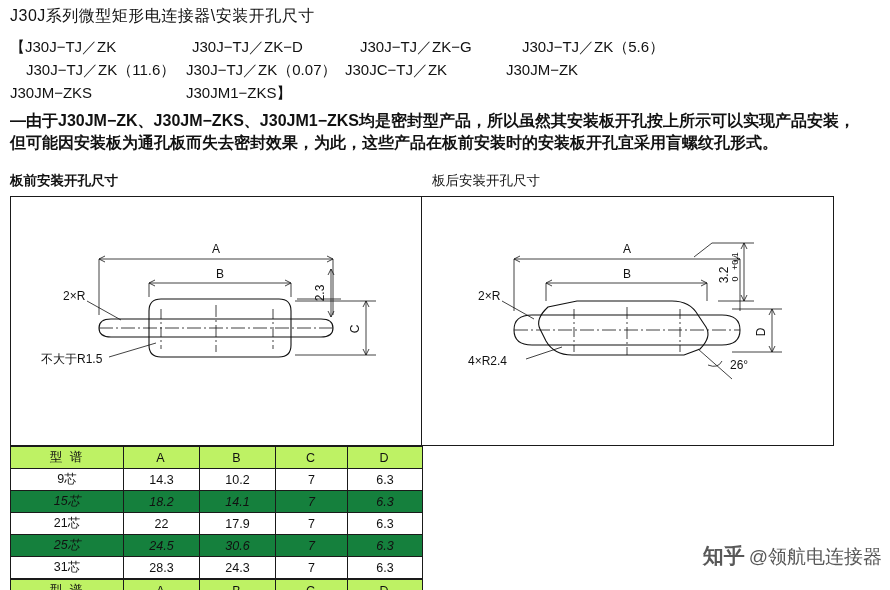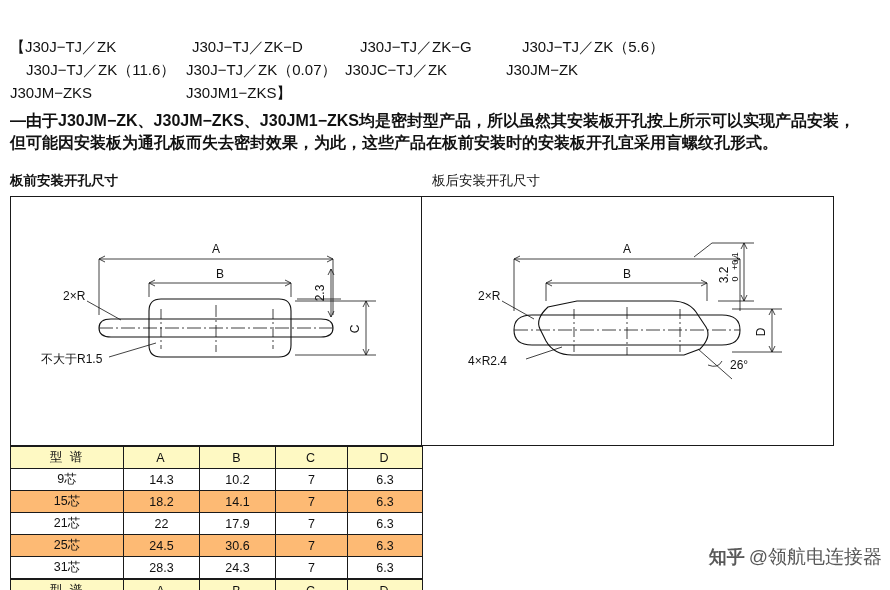--- a/index.html
+++ b/index.html
@@ -102,47 +102,48 @@
   table.t-right { width: 412px; float: left; }
   table td, table th {
     border: 1px solid #1a1a1a;
     height: 21px;
     font-size: 12.5px;
     font-weight: normal;
     text-align: center;
     padding: 0;
     color: #111;
   }
-  thead td { background: #fef9c3; letter-spacing: 2px; }
-  tbody tr.alt td { background: #fdba74; }
+  thead td { background: #bef264; letter-spacing: 2px; }
+  tbody tr.alt td { background: #15803d; font-style: italic; }
   .watermark {
     position: absolute;
     right: 8px;
     bottom: 20px;
     font-size: 19px;
     color: #3b3b3b;
     opacity: 0.85;
     white-space: nowrap;
     font-family: "Liberation Sans", sans-serif;
   }
   .wm-logo {
     display: inline-block;
     font-weight: bold;
-    font-size: 18px;
+    font-size: 21px;
     margin-right: 4px;
     text-align: right;
   }
   .dimtext { font-size: 12px; font-family: "Liberation Sans", sans-serif; }
   .smalltext { font-size: 9px; font-family: "Liberation Sans", sans-serif; }
 </style>
 </head>
 <body>
 
 <div class="page">
 
+  <div class="title">J30J系列微型矩形电连接器\安装开孔尺寸</div>
 
   <div class="modelblock">
     <div class="mrow">
       <span style="left:0px">【J30J−TJ／ZK</span>
       <span style="left:182px">J30J−TJ／ZK−D</span>
       <span style="left:350px">J30J−TJ／ZK−G</span>
       <span style="left:512px">J30J−TJ／ZK（5.6）</span>
     </div>
     <div class="mrow">
       <span style="left:16px">J30J−TJ／ZK（11.6）</span>

